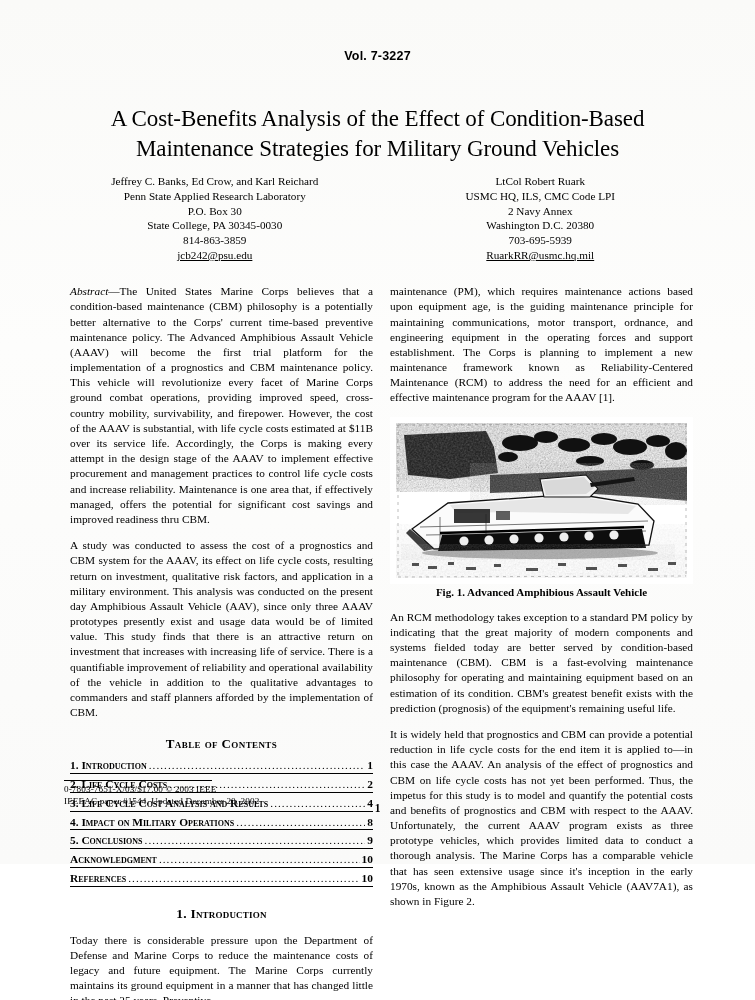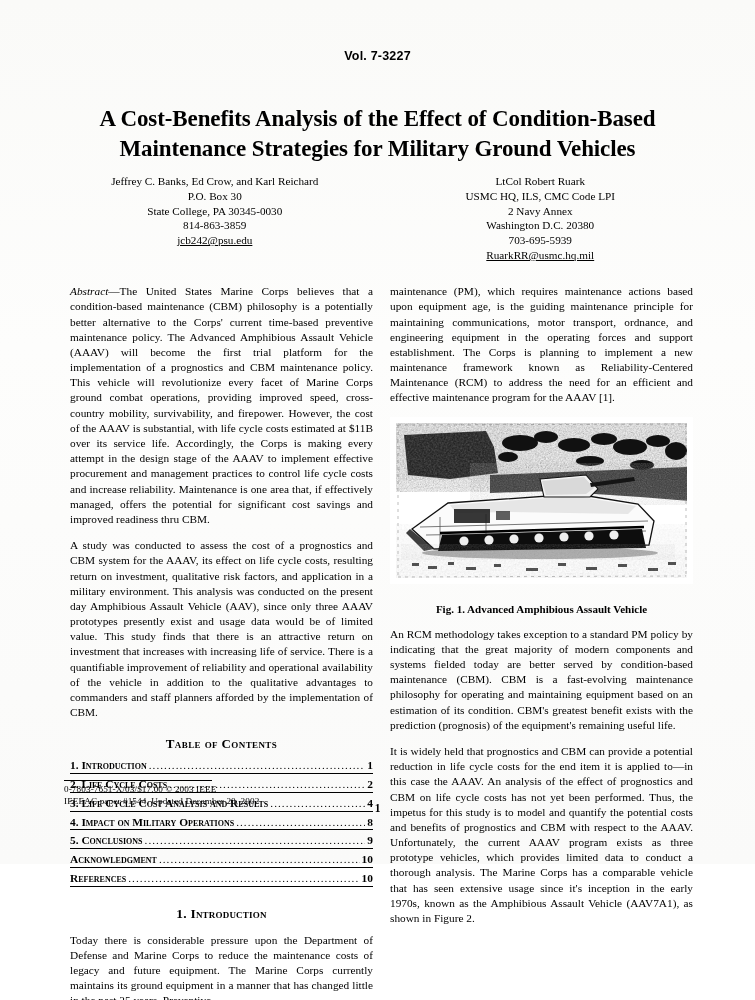--- a/index.html
+++ b/index.html
@@ -44,21 +44,21 @@
     font-family: "Liberation Sans", "DejaVu Sans", sans-serif;
     font-weight: bold;
     font-size: 12.5px;
     letter-spacing: 0.2px;
     margin-top: 49px;
   }
 
   
   .title {
     text-align: center;
-    font-weight: bold;
+    font-weight: normal;
     font-size: 23px;
     line-height: 1.30;
     margin: 41px 58px 0 58px;
     letter-spacing: -0.1px;
   }
 
   
   .authors {
     display: flex;
     margin: 10px 52px 0 52px;
@@ -154,21 +154,21 @@
   .fig-img {
     width: 100%;
     height: 167px;
     display: block;
     background: #ffffff;
   }
   .fig-caption {
     text-align: center;
     font-size: 11px;
     font-weight: bold;
-    margin-top: 19px;
+    margin-top: 2px;
     margin-bottom: 12px;
   }
   .fig-caption .fignum { font-weight: bold; }
 
   
   .footer {
     position: absolute;
     left: 64px;
     bottom: 56px;
     width: 303px;
@@ -202,20 +202,21 @@
 <div class="page">
   <div class="content">
 
     <div class="vol-header">Vol. 7-3227</div>
 
     <h1 class="title">A Cost-Benefits Analysis of the Effect of Condition-Based Maintenance Strategies for Military Ground Vehicles</h1>
 
     <div class="authors">
       <div class="author-block">
         <span class="ln">Jeffrey C. Banks, Ed Crow, and Karl Reichard</span>
+        <span class="ln">Penn State Applied Research Laboratory</span>
         <span class="ln">P.O. Box 30</span>
         <span class="ln">State College, PA 30345-0030</span>
         <span class="ln">814-863-3859</span>
         <span class="ln email">jcb242@psu.edu</span>
       </div>
       <div class="author-block">
         <span class="ln">LtCol Robert Ruark</span>
         <span class="ln">USMC HQ, ILS, CMC Code LPI</span>
         <span class="ln">2 Navy Annex</span>
         <span class="ln">Washington D.C. 20380</span>

